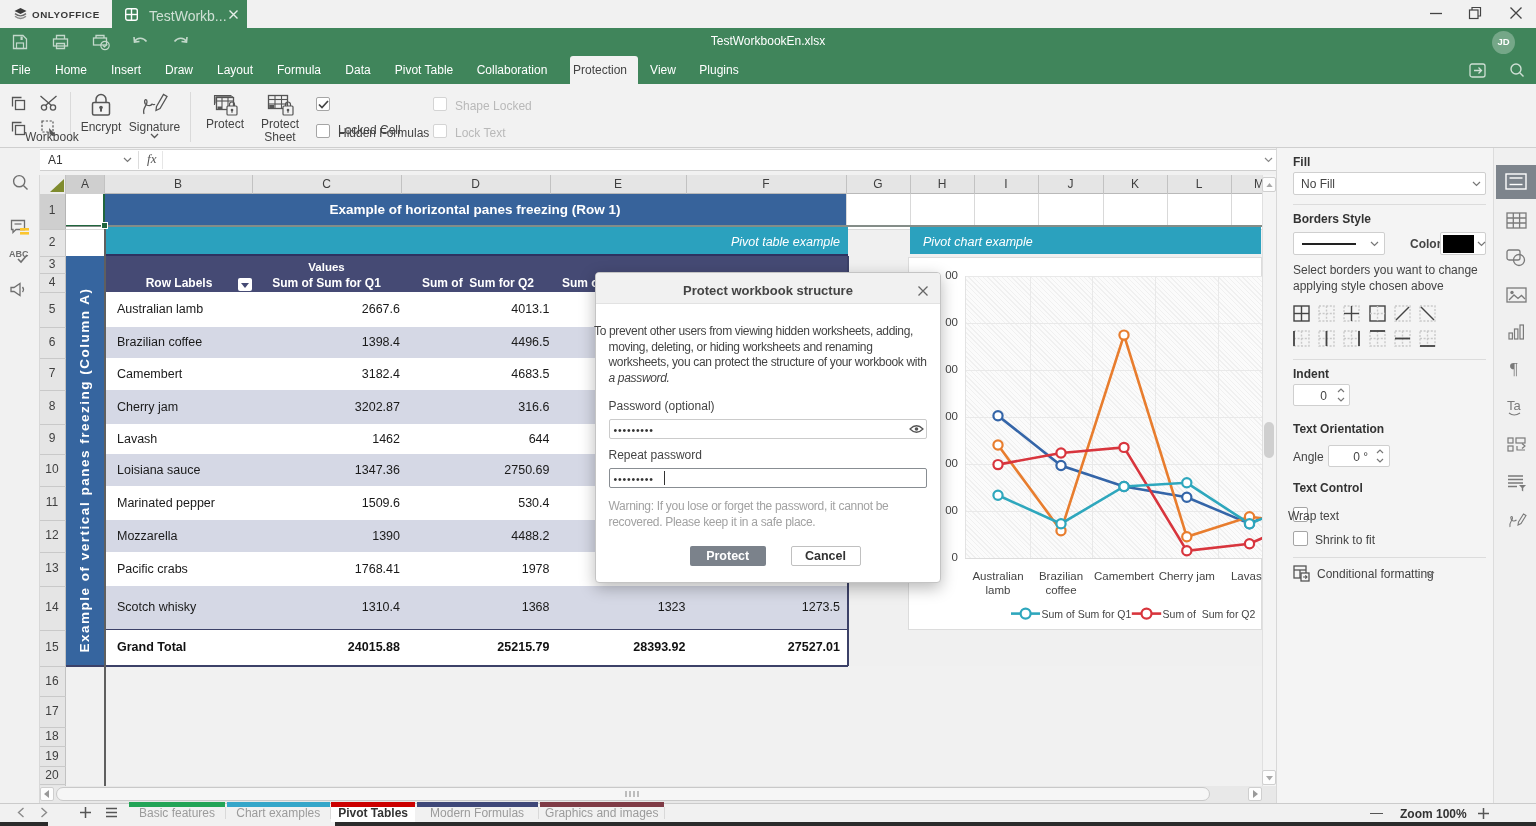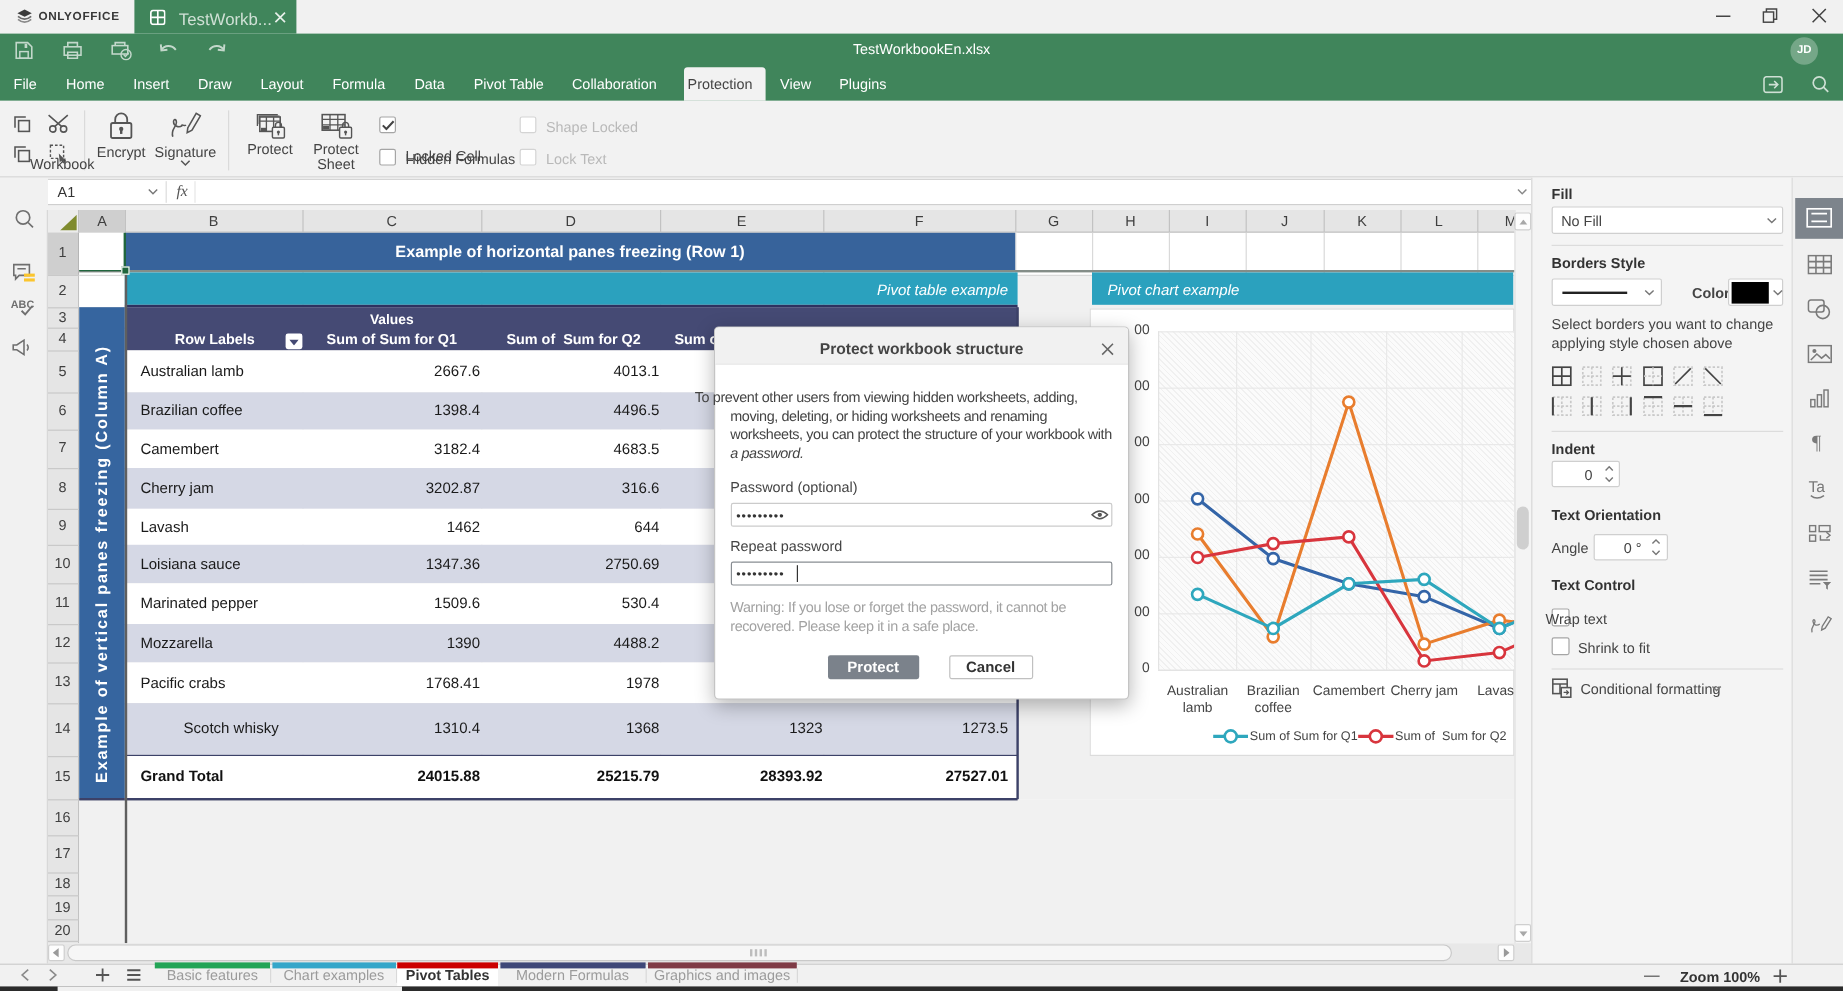--- a/index.html
+++ b/index.html
@@ -342,21 +342,21 @@
 <div style="position:absolute;left:401px;top:496.8px;font-size:12.5px;color:#1a1a1a;line-height:1;white-space:nowrap;width:148.5px;text-align:right;">530.4</div>
 <div style="position:absolute;left:104px;top:520px;width:744px;height:32px;background:#d5d8e5;"></div>
 <div style="position:absolute;left:117px;top:529.8px;font-size:12.5px;color:#1a1a1a;line-height:1;white-space:nowrap;">Mozzarella</div>
 <div style="position:absolute;left:252px;top:529.8px;font-size:12.5px;color:#1a1a1a;line-height:1;white-space:nowrap;width:148px;text-align:right;">1390</div>
 <div style="position:absolute;left:401px;top:529.8px;font-size:12.5px;color:#1a1a1a;line-height:1;white-space:nowrap;width:148.5px;text-align:right;">4488.2</div>
 <div style="position:absolute;left:104px;top:552px;width:744px;height:34px;background:#fff;"></div>
 <div style="position:absolute;left:117px;top:562.8px;font-size:12.5px;color:#1a1a1a;line-height:1;white-space:nowrap;">Pacific crabs</div>
 <div style="position:absolute;left:252px;top:562.8px;font-size:12.5px;color:#1a1a1a;line-height:1;white-space:nowrap;width:148px;text-align:right;">1768.41</div>
 <div style="position:absolute;left:401px;top:562.8px;font-size:12.5px;color:#1a1a1a;line-height:1;white-space:nowrap;width:148.5px;text-align:right;">1978</div>
 <div style="position:absolute;left:104px;top:586px;width:744px;height:42.5px;background:#d5d8e5;"></div>
-<div style="position:absolute;left:117px;top:601.05px;font-size:12.5px;color:#1a1a1a;line-height:1;white-space:nowrap;margin-left:36px;">Scotch whisky</div>
+<div style="position:absolute;left:117px;top:601.05px;font-size:12.5px;color:#1a1a1a;line-height:1;white-space:nowrap;">Scotch whisky</div>
 <div style="position:absolute;left:252px;top:601.05px;font-size:12.5px;color:#1a1a1a;line-height:1;white-space:nowrap;width:148px;text-align:right;">1310.4</div>
 <div style="position:absolute;left:401px;top:601.05px;font-size:12.5px;color:#1a1a1a;line-height:1;white-space:nowrap;width:148.5px;text-align:right;">1368</div>
 <div style="position:absolute;left:550px;top:601.05px;font-size:12.5px;color:#1a1a1a;line-height:1;white-space:nowrap;width:135.5px;text-align:right;">1323</div>
 <div style="position:absolute;left:686px;top:601.05px;font-size:12.5px;color:#1a1a1a;line-height:1;white-space:nowrap;width:154px;text-align:right;">1273.5</div>
 <div style="position:absolute;left:104px;top:628.5px;width:744px;height:1.5px;background:#3c4168;"></div>
 <div style="position:absolute;left:104px;top:630px;width:744px;height:34.5px;background:#fff;"></div>
 <div style="position:absolute;left:104px;top:664.5px;width:744px;height:2px;background:#3c4168;"></div>
 <div style="position:absolute;left:117px;top:640.8px;font-size:12.5px;color:#111;line-height:1;white-space:nowrap;font-weight:bold;">Grand Total</div>
 <div style="position:absolute;left:252px;top:640.8px;font-size:12.5px;color:#111;line-height:1;white-space:nowrap;font-weight:bold;width:148px;text-align:right;">24015.88</div>
 <div style="position:absolute;left:401px;top:640.8px;font-size:12.5px;color:#111;line-height:1;white-space:nowrap;font-weight:bold;width:148.5px;text-align:right;">25215.79</div>
@@ -657,21 +657,21 @@
     <path d="M6.5 1 V12 M1 6.5 H12" stroke="#555" stroke-width="1.5"></path>
   </svg>
 <div style="position:absolute;left:0px;top:822px;width:1536px;height:4px;background:#2b2b2b;"></div>
 <div style="position:absolute;left:48px;top:822px;width:287px;height:4px;background:#f1f1f1;"></div>
 <div style="position:absolute;left:595px;top:272px;width:346px;height:311px;background:#fff;border:1px solid #c4c4c4;border-radius:4px;box-shadow:0 5px 16px rgba(0,0,0,0.28);"></div>
 <div style="position:absolute;left:596px;top:273px;width:344px;height:31px;background:#f1f1f1;border-bottom:1px solid #e2e2e2;border-radius:3px 3px 0 0;"></div>
 <div style="position:absolute;left:568px;top:284.35px;width:400px;text-align:center;font-size:13px;color:#444;line-height:14.3px;white-space:nowrap;font-weight:bold;">Protect workbook structure</div>
 <svg class="ab" style="left:917px;top:285px" width="12" height="12" viewBox="0 0 12 12">
     <path d="M1.5 1.5 L10.5 10.5 M10.5 1.5 L1.5 10.5" stroke="#666" stroke-width="1.3"></path>
   </svg>
-<div style="position:absolute;left:579px;top:324.5px;font-size:12px;color:#444;line-height:1;white-space:nowrap;letter-spacing:-0.33px;">To prevent other users from viewing hidden worksheets, adding,</div>
+<div style="position:absolute;left:594px;top:324.5px;font-size:12px;color:#444;line-height:1;white-space:nowrap;letter-spacing:-0.33px;">To prevent other users from viewing hidden worksheets, adding,</div>
 <div style="position:absolute;left:608.5px;top:340.5px;font-size:12px;color:#444;line-height:1;white-space:nowrap;letter-spacing:-0.33px;">moving, deleting, or hiding worksheets and renaming</div>
 <div style="position:absolute;left:608.5px;top:356px;font-size:12px;color:#444;line-height:1;white-space:nowrap;letter-spacing:-0.33px;">worksheets, you can protect the structure of your workbook with</div>
 <div style="position:absolute;left:608.5px;top:371.5px;font-size:12px;color:#444;line-height:1;white-space:nowrap;letter-spacing:-0.33px;font-style:italic;">a password.</div>
 <div style="position:absolute;left:608.5px;top:400px;font-size:12px;color:#444;line-height:1;white-space:nowrap;">Password (optional)</div>
 <div style="position:absolute;left:608.5px;top:419px;width:318.5px;height:20px;background:#fff;border:1px solid #cbcbcb;border-radius:2px;"></div>
 <div style="position:absolute;left:613.5px;top:424.5px;font-size:10.5px;color:#333;line-height:1;white-space:nowrap;letter-spacing:0.8px;">•••••••••</div>
 <svg class="ab" style="left:909px;top:424px" width="15" height="10" viewBox="0 0 15 10">
     <path d="M1 5 Q7.5 -1.5 14 5 Q7.5 11.5 1 5 Z" fill="none" stroke="#555" stroke-width="1.2"></path>
     <circle cx="7.5" cy="5" r="1.8" fill="#555"></circle>
   </svg>

